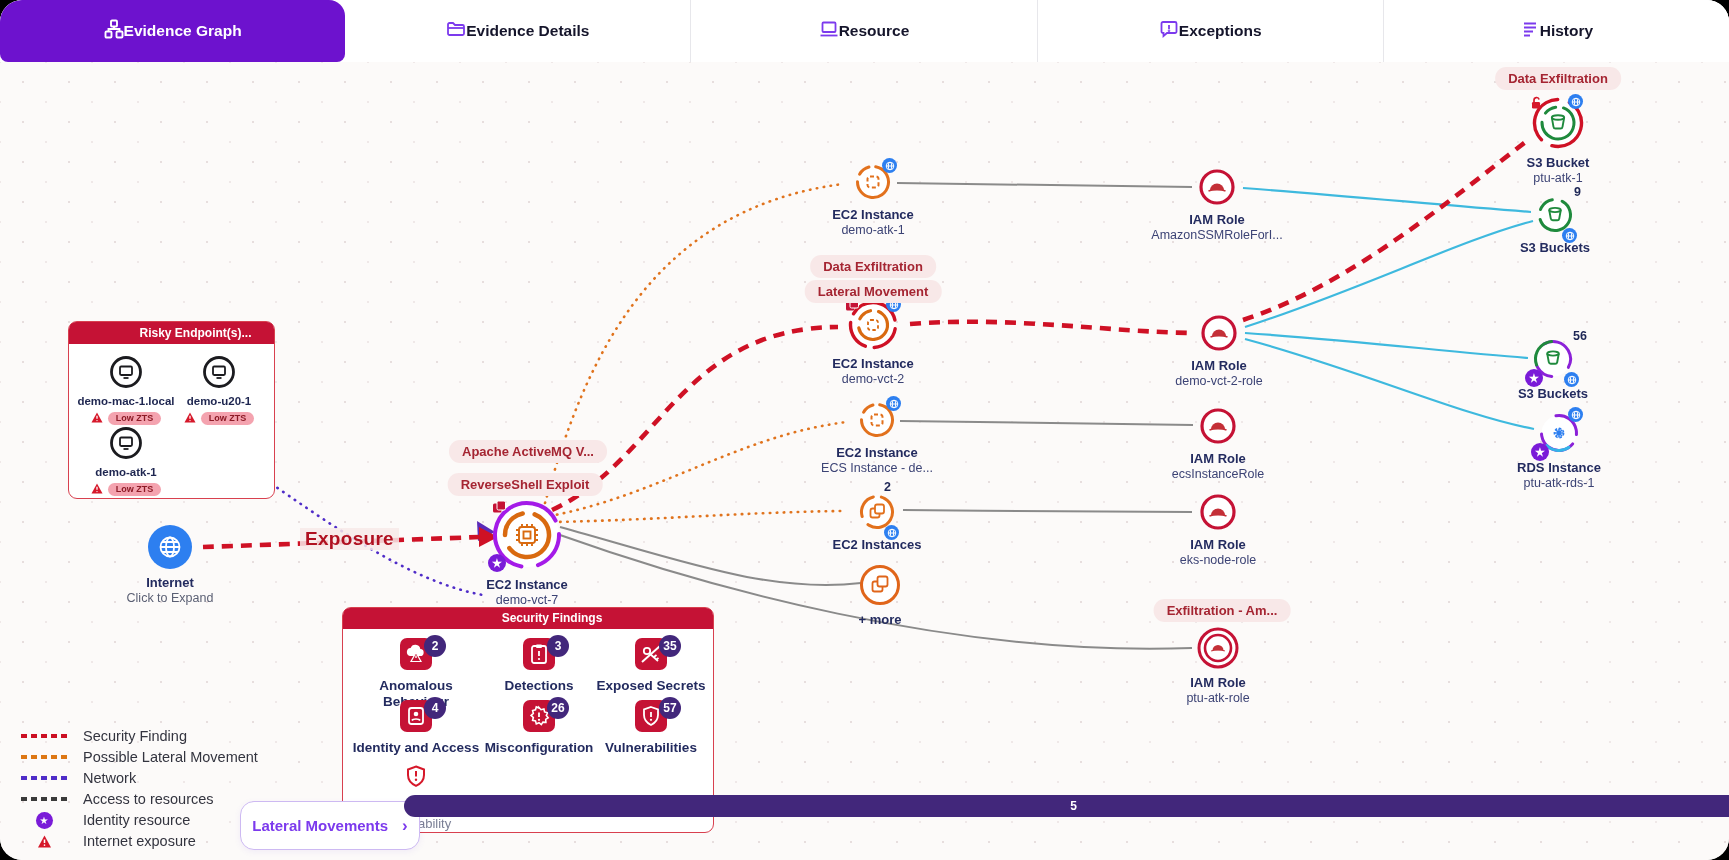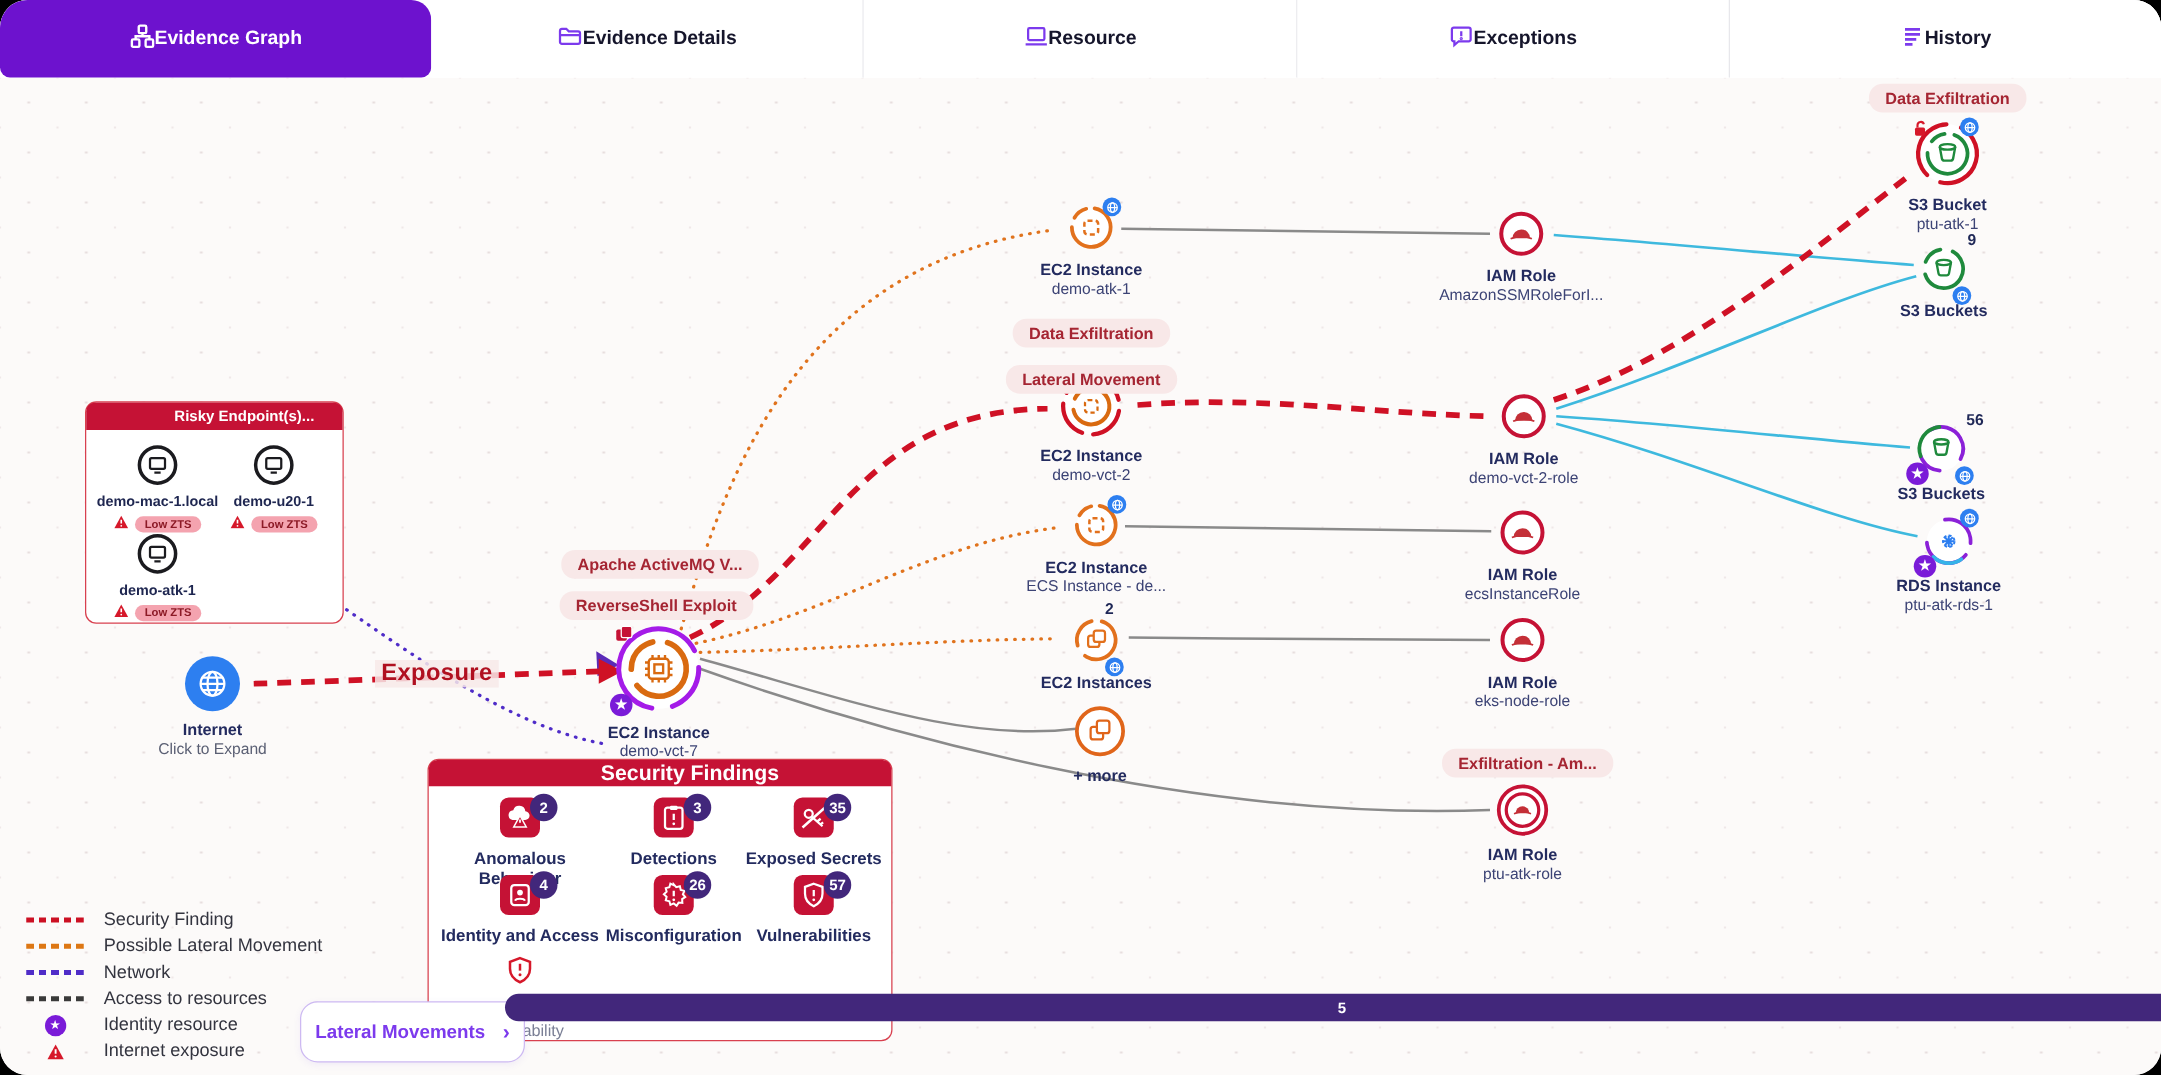--- a/index.html
+++ b/index.html
@@ -232,21 +232,21 @@
         <span class="bfiles" style="left:2px;top:2px;"><svg width="15" height="14" viewBox="0 0 15 14">
               <rect x="1" y="3.5" width="8.5" height="9" rx="1.5" fill="#C51235"></rect>
               <rect x="5" y="1" width="8.5" height="9" rx="1.5" fill="#C51235" stroke="#fff" stroke-width="1"></rect>
             </svg></span>
       </span>
       <div class="ntype">EC2 Instance</div>
       <div class="nname">demo-vct-7</div>
     </div>
 
     <div class="card" style="left:342px;top:545px;width:370px;height:224px;">
-      <div class="card-head" style="height:21px;line-height:21px;font-size:17px;">Security Findings</div>
+      <div class="card-head" style="height:21px;line-height:21px;font-size:12px;">Security Findings</div>
       <div class="sf-item" style="left:73px;top:30px;">
         <span class="sf-ico"><svg width="24" height="24" viewBox="0 0 24 24">
               <path d="M6 14a4 4 0 0 1 .6-7.9A5 5 0 0 1 16.3 7 3.5 3.5 0 0 1 16 14Z" fill="#fff"></path>
               <path d="M12 10.5 17 19.5H7Z" fill="#C51235" stroke="#fff" stroke-width="1.2"></path>
               <path d="M12 13.5v2.6" stroke="#fff" stroke-width="1.4"></path>
             </svg><span class="cbadge">2</span></span>
         <div class="sf-label">Anomalous Behaviour</div>
       </div>
       <div class="sf-item" style="left:196px;top:30px;">
         <span class="sf-ico"><svg width="24" height="24" viewBox="0 0 24 24">
@@ -327,21 +327,21 @@
       <span class="iconwrap"><svg width="40" height="40" viewBox="0 0 40 40">
             <circle cx="20" cy="20" r="16" fill="#fff" stroke="#C51235" stroke-width="3.2"></circle>
             <path d="M13 23.5a7 7 0 0 1 14 0z" fill="#C43038"></path>
             <path d="M11.5 24q8.5-3.6 17 0" stroke="#C43038" stroke-width="1.5" fill="none"></path>
           </svg></span>
       <div class="ntype">IAM Role</div>
       <div class="nname">AmazonSSMRoleForI...</div>
     </div>
 
     <div class="tag" style="left:873px;top:193px;">Data Exfiltration</div>
-    <div class="tag" style="left:873px;top:230px;">Lateral Movement</div>
+    <div class="tag" style="left:873px;top:218px;">Lateral Movement</div>
     <div class="gnode" style="left:873px;top:237px;">
       <span class="iconwrap">
         <svg width="52" height="52" viewBox="0 0 52 52">
           <circle cx="26" cy="26" r="22.5" fill="#fff" stroke="#CF1125" stroke-width="3.4" stroke-linecap="round" stroke-dasharray="30 9 30 9 30 9" transform="rotate(-90 26 26)"></circle>
           <circle cx="26" cy="26" r="14.5" fill="#fff" stroke="#D96A10" stroke-width="3.2" stroke-linecap="round" stroke-dasharray="55 9 14 8" transform="rotate(-50 26 26)"></circle>
           <rect x="21" y="21" width="10" height="10" rx="2.5" fill="none" stroke="#D96A10" stroke-width="1.8" stroke-dasharray="3.4 2.4"></rect>
         </svg>
         <span class="bfiles" style="left:-2px;top:-1px;"><svg width="15" height="14" viewBox="0 0 15 14">
               <rect x="1" y="3.5" width="8.5" height="9" rx="1.5" fill="#C51235"></rect>
               <rect x="5" y="1" width="8.5" height="9" rx="1.5" fill="#C51235" stroke="#fff" stroke-width="1"></rect>

